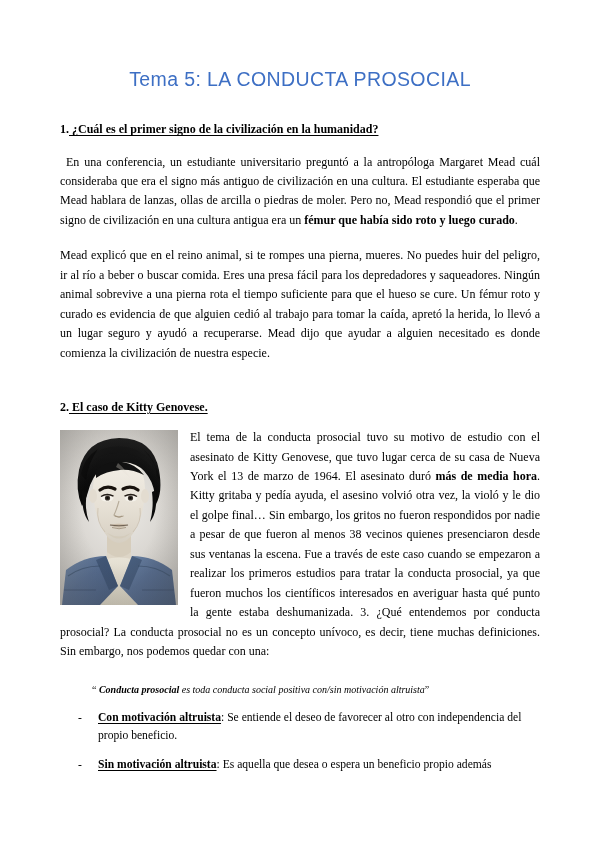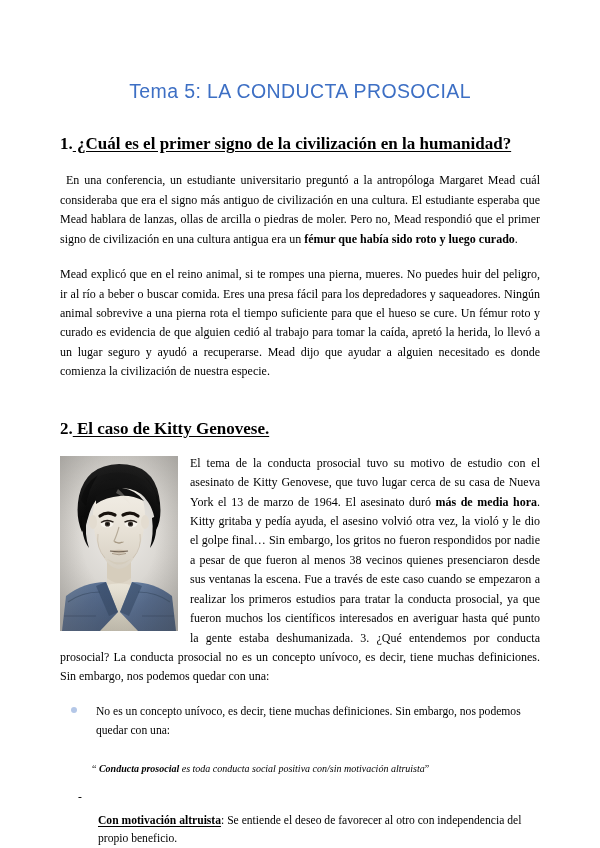--- a/index.html
+++ b/index.html
@@ -14,40 +14,40 @@
     overflow: hidden;
     font-family: "Liberation Serif", "DejaVu Serif", serif;
     color: #000000;
     -webkit-font-smoothing: antialiased;
   }
   .page {
     position: relative;
     width: 600px;
     height: 848px;
     box-sizing: border-box;
-    padding: 12px 60px;
+    padding: 0 60px;
     background: #ffffff;
   }
 
   
   .doc-title {
     font-family: "Liberation Sans", "DejaVu Sans", sans-serif;
     font-size: 19.5px;
     font-weight: 400;
     letter-spacing: 0.4px;
     color: #3d6fc4;
     text-align: center;
     margin: 0;
     padding-top: 68px;
     line-height: 1.2;
   }
 
   
   .section-heading {
-    font-size: 17px;
+    font-size: 12px;
     font-weight: bold;
     margin: 0;
     line-height: 1.35;
   }
   .section-heading .num {
     text-decoration: none;
   }
   .section-heading .htext {
     text-decoration: underline;
     text-underline-offset: 2px;
@@ -146,21 +146,21 @@
     padding-top: 11px;
     font-size: 11.6px;
     line-height: 1.55;
   }
   .dash-row .dash {
     flex: 0 0 auto;
     width: 38px;
     padding-left: 18px;
     box-sizing: border-box;
   }
-  .dash-row .dtext { flex: 1 1 auto; margin-top: 24px; }
+  .dash-row .dtext { flex: 1 1 auto; }
   .dash-row .dtext b {
     text-decoration: underline;
     text-underline-offset: 2px;
   }
 </style>
 </head>
 <body>
 
 <div class="page">
 
@@ -256,24 +256,20 @@
         <path d="M47,103 Q59,110 71,103 Q59,114 47,103 Z" fill="#cfc5b2" opacity="0.5"></path>
         <path d="M38,78 Q36,92 45,102" stroke="#c4b9a6" stroke-width="1" fill="none" opacity="0.65"></path>
         <path d="M80,78 Q82,92 73,102" stroke="#c4b9a6" stroke-width="1" fill="none" opacity="0.65"></path>
       </svg>
       <div class="vign"></div>
     </div>
 
     <p class="body"><span>El tema de la conducta prosocial tuvo su motivo de estudio con el asesinato de Kitty Genovese, que tuvo lugar cerca de su casa de Nueva York el 13 de marzo de 1964. El asesinato duró </span><b>más de media hora</b><span>. Kitty gritaba y pedía ayuda, el asesino volvió otra vez, la violó y le dio el golpe final… Sin embargo, los gritos no fueron respondidos por nadie a pesar de que fueron al menos 38 vecinos quienes presenciaron desde sus ventanas la escena. Fue a través de este caso cuando se empezaron a realizar los primeros estudios para tratar la conducta prosocial, ya que fueron muchos los científicos interesados en averiguar hasta qué punto la gente estaba deshumanizada. 3. ¿Qué entendemos por conducta prosocial? La conducta prosocial no es un concepto unívoco, es decir, tiene muchas definiciones. Sin embargo, nos podemos quedar con una:</span></p>
   </div>
 
-  <div class="bullet-row">
-    <span class="dot"><i></i></span>
-    <span class="btext">No es un concepto unívoco, es decir, tiene muchas definiciones. Sin embargo, nos podemos quedar con una:</span>
-  </div>
 
   <div class="quote-line"><span class="q-open">“</span> <b>Conducta prosocial</b><span> es toda conducta social positiva con/sin motivación altruista</span><span class="q-close">”</span></div>
 
 
   <div class="dash-row">
     <span class="dash">-</span>
     <span class="dtext"><b>Con motivación altruista</b><span>: Se entiende  el deseo de favorecer al otro con independencia del propio beneficio.</span></span>
   </div>
 
   <div class="dash-row">

